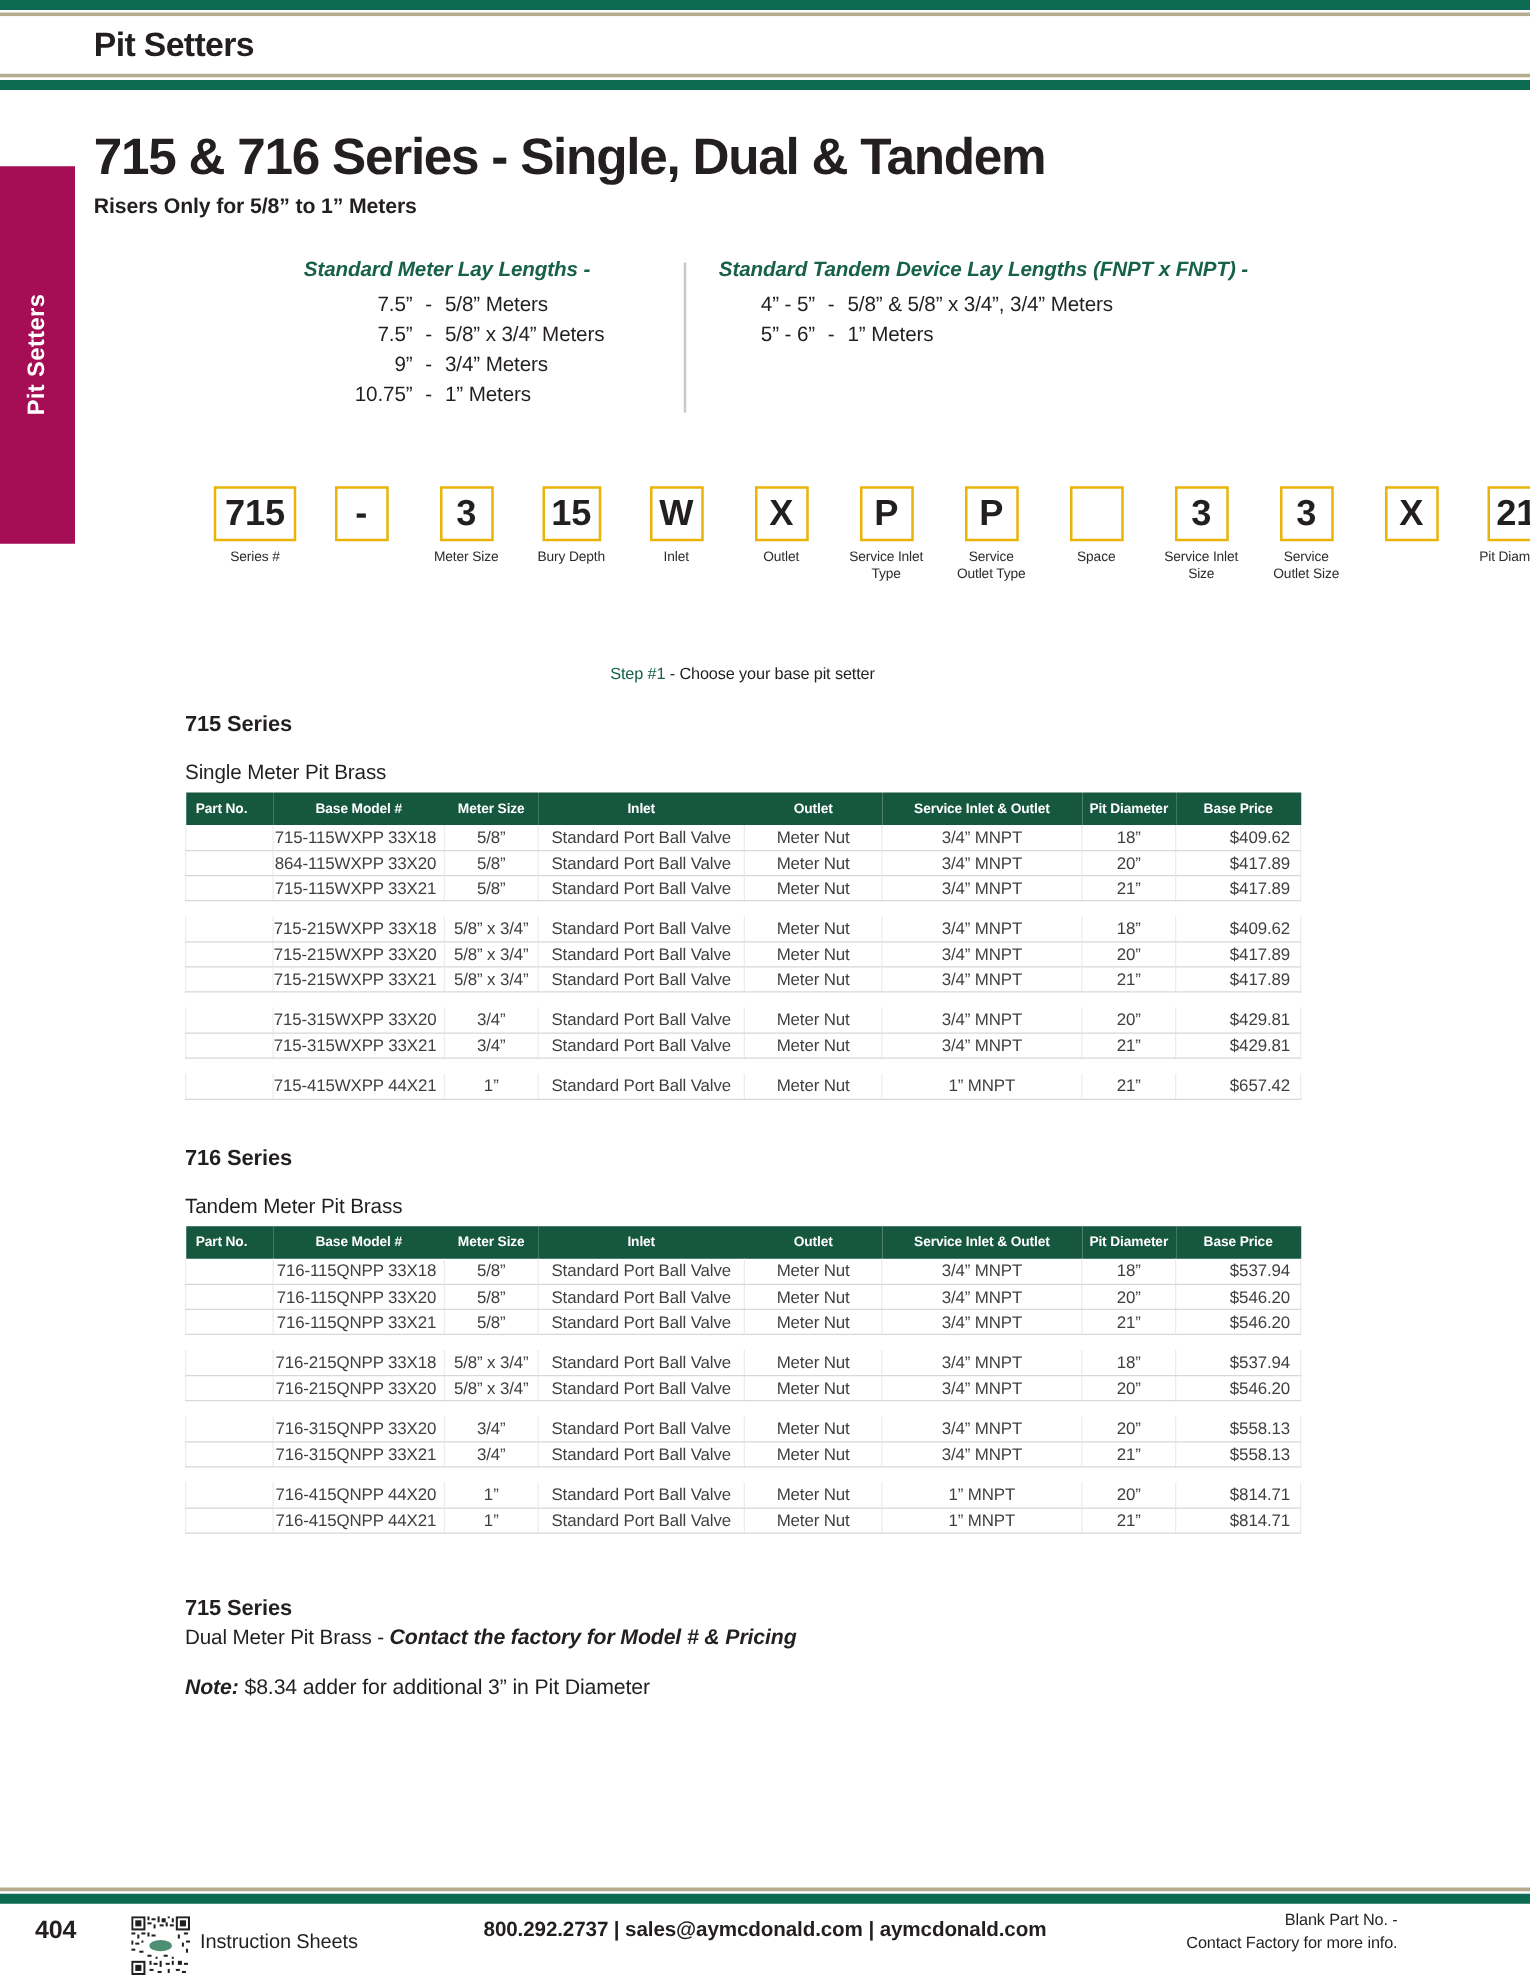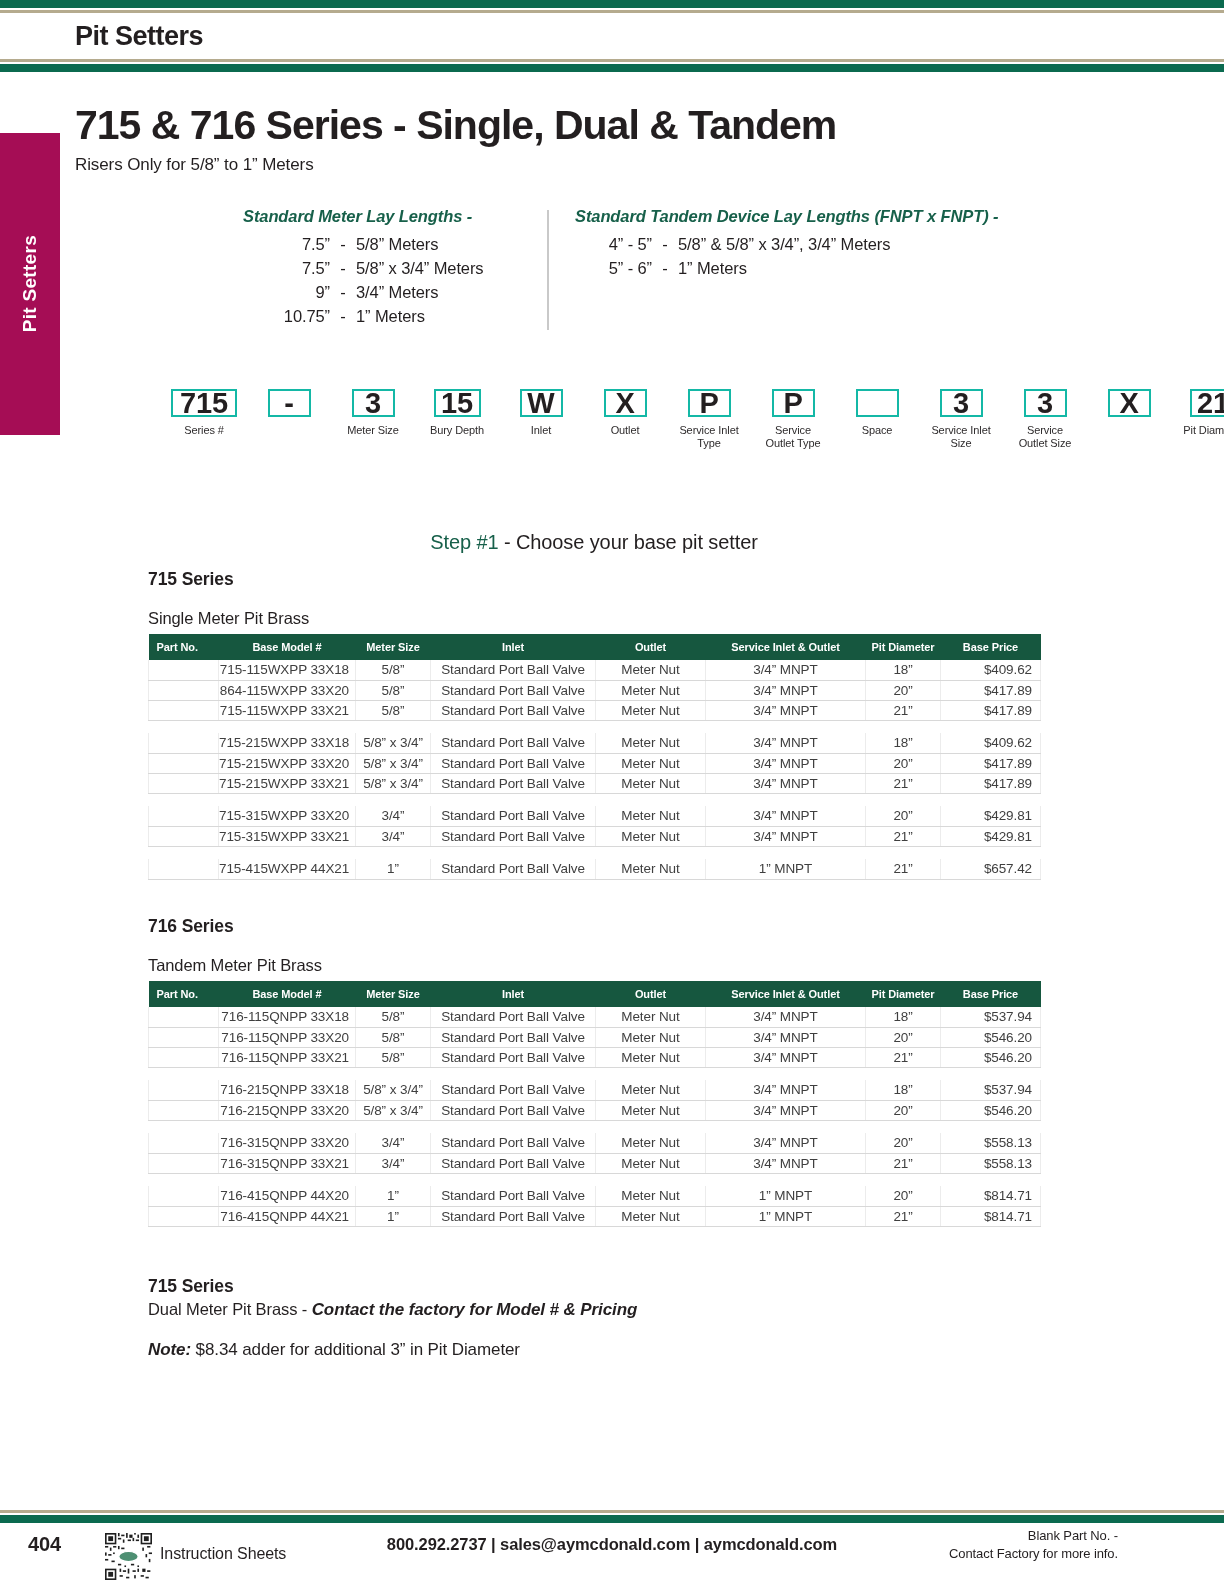--- a/index.html
+++ b/index.html
@@ -16,44 +16,44 @@
   .head-band{height:46px;display:flex;align-items:center;padding-left:75px;background:#fff}
   .head-band h1{font-size:27px;font-weight:700;letter-spacing:-0.5px}
 
   
   .side-tab{position:absolute;left:0;top:133px;width:60px;height:302px;background:var(--magenta,#a50d55);display:flex;align-items:center;justify-content:center}
   .side-tab span{writing-mode:vertical-rl;transform:rotate(180deg);color:#fff;font-weight:700;font-size:19px;letter-spacing:.3px}
 
   
   .title-block{position:absolute;left:75px;top:103px}
   .title-block h2{font-size:41px;line-height:1.08;font-weight:700;letter-spacing:-1px;white-space:nowrap}
-  .title-block .subtitle{font-size:17px;font-weight:400;margin-top:8px}
+  .title-block .subtitle{font-size:17px;font-weight:700;margin-top:8px}
 
   
   .lay{position:absolute;top:207px;left:0;width:1224px;height:135px}
   .lay h3{font-size:16.5px;color:var(--heading-green,#17604a);font-style:italic;font-weight:700;margin-bottom:6px;white-space:nowrap}
   .lay-left{position:absolute;left:190px;top:0}
   .lay-left h3{margin-left:53px}
   .lay-right{position:absolute;left:575px;top:0}
   .lay-row{display:grid;grid-template-columns:140px 26px auto;font-size:16.5px;line-height:24px;white-space:nowrap}
   .lay-right .lay-row{grid-template-columns:77px 26px auto}
   .lay-size{text-align:right}
   .lay-dash{text-align:center}
   .lay-divider{position:absolute;left:547px;top:3px;width:2px;height:120px;background:#c9c9c9}
 
   
   .pn-builder{position:absolute;left:171px;top:389px;display:flex;gap:20px}
   .pn-seg{position:relative;display:flex;flex-direction:column;align-items:center}
-  .pn-box{height:28px;min-width:43px;border:2px solid #14b8a6;display:flex;align-items:center;justify-content:center;font-size:29px;font-weight:700;padding:0 3px;background:#fff}
+  .pn-box{height:44px;min-width:43px;border:2px solid #eab308;display:flex;align-items:center;justify-content:center;font-size:29px;font-weight:700;padding:0 3px;background:#fff}
   .pn-box.lg{min-width:66px}
   .pn-box.md{min-width:47px}
   .pn-label{margin-top:7px;font-size:11px;line-height:1.22;text-align:center;width:64px;min-height:14px;color:#2e2b2c}
 
   
-  .step1{position:absolute;left:148px;top:531px;width:892px;text-align:center;font-size:20px}
+  .step1{position:absolute;left:148px;top:531px;width:892px;text-align:center;font-size:13px}
   .step1 .green{color:var(--heading-green,#17604a)}
 
   
   .series{position:absolute;left:148px;width:892px}
   .s715{top:569px}
   .s716{top:916px}
   .series h3{font-size:17.5px;font-weight:700;line-height:20px}
   .series .sub{font-size:16.5px;line-height:18px;margin-top:20px}
   .table-host{margin-top:7px}
   table.pt-table{border-collapse:collapse;table-layout:fixed;width:892px}

